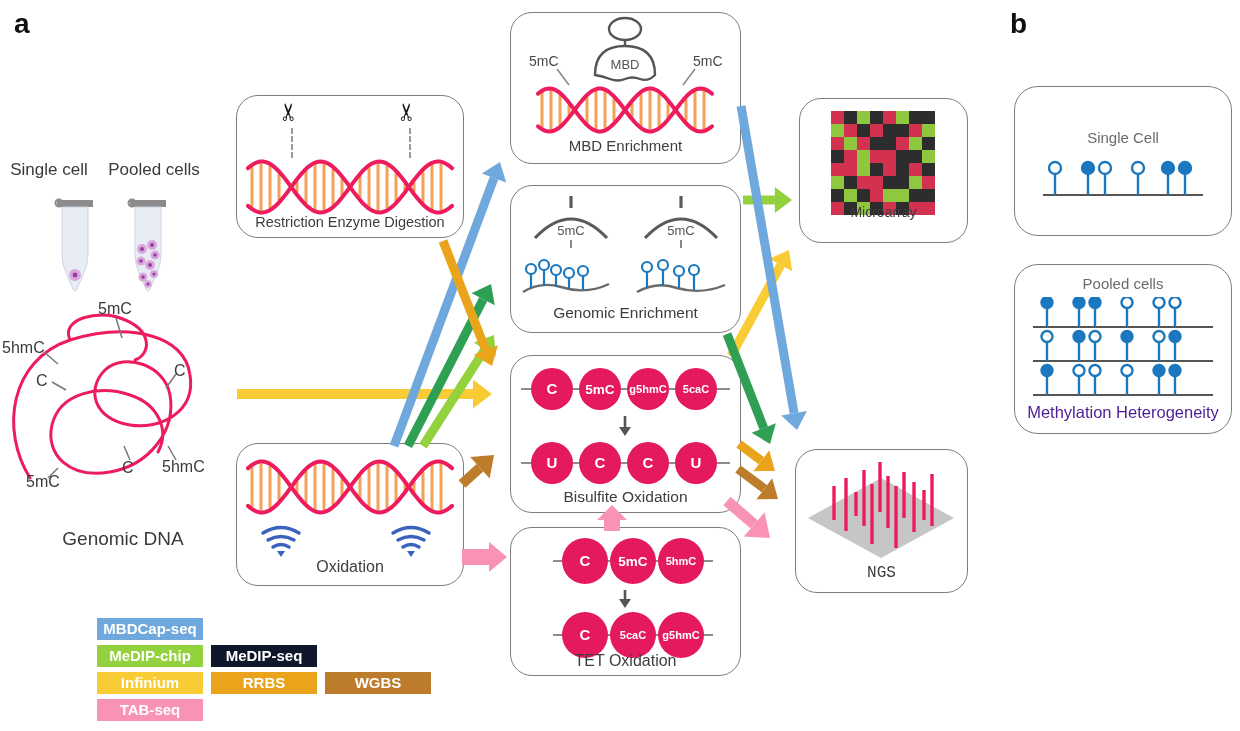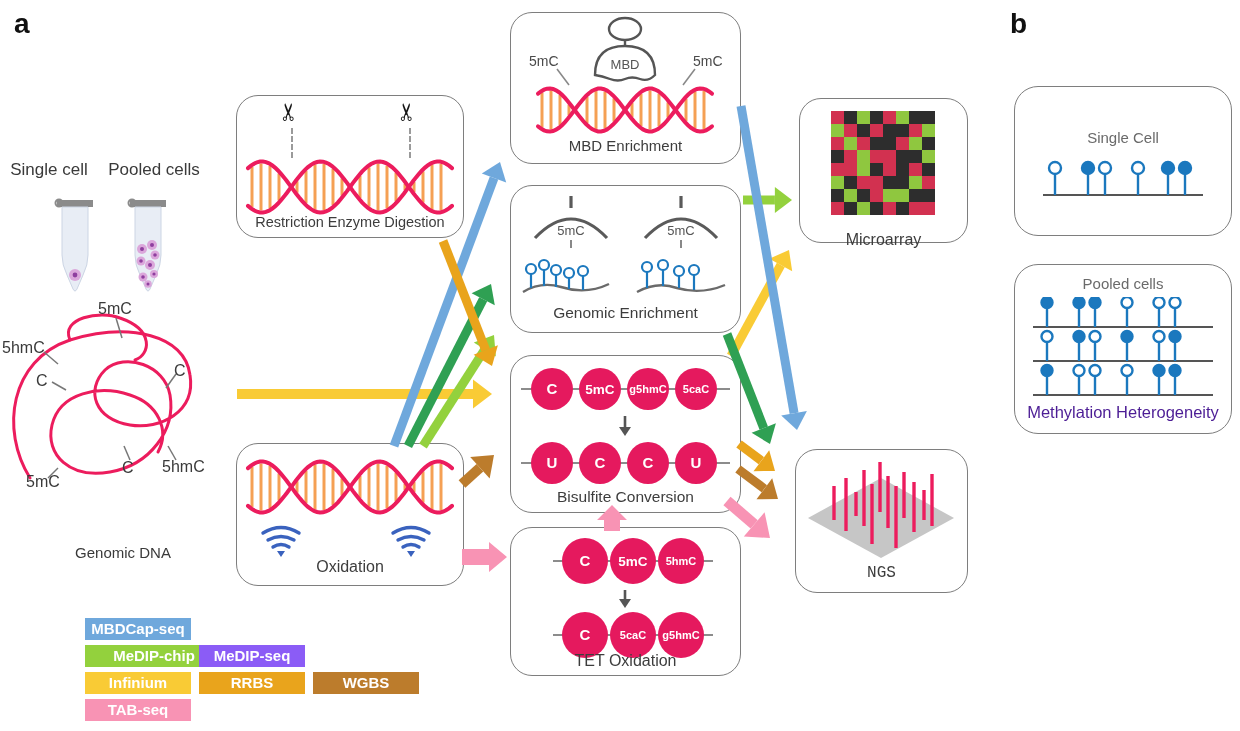--- a/index.html
+++ b/index.html
@@ -7,21 +7,21 @@
          font-family:"Liberation Sans",sans-serif;color:#3a3a3a;overflow:hidden;}
   .panel-letter{position:absolute;font-size:28px;font-weight:bold;color:#101010;}
   .box{position:absolute;background:#fff;border:1.6px solid #7e7e7e;border-radius:22px;z-index:2;}
   .box-label{position:absolute;left:0;width:100%;text-align:center;font-size:15px;color:#3d3d3d;}
   .sample-label{position:absolute;font-size:17px;text-align:center;color:#3a3a3a;}
   .dna-mark{position:absolute;font-size:16px;color:#3a3a3a;z-index:3;}
   .caption{position:absolute;text-align:center;color:#3a3a3a;}
   .scissor{position:absolute;font-size:24px;color:#151515;transform:rotate(-90deg);line-height:1;}
   .cutline{position:absolute;width:0;border-left:2px dashed #9a9a9a;}
   .chip{position:absolute;height:22px;line-height:22px;text-align:center;color:#fff;
-        font-size:15px;font-weight:bold;z-index:3;}
+        font-size:15px;font-weight:bold;z-index:3;margin-left:12px;}
   .mark-sm{position:absolute;font-size:14px;color:#4a4a4a;}
   .balloon-text{font-size:13px;fill:#555;}
   #arrow-layer{position:absolute;left:0;top:0;z-index:6;pointer-events:none;}
   svg{display:block;}
   .abs{position:absolute;}
   .ma-grid{position:absolute;display:grid;grid-template-columns:repeat(8,13px);
            grid-template-rows:repeat(8,13px);}
   .down-arrow{position:absolute;}
 </style>
 </head>
@@ -79,21 +79,21 @@
   </svg>
   <div id="dna-marks">
       <div class="dna-mark" style="left: 98px; top: 300px;">5mC</div>
       <div class="dna-mark" style="left: 2px; top: 339px;">5hmC</div>
       <div class="dna-mark" style="left: 36px; top: 372px;">C</div>
       <div class="dna-mark" style="left: 174px; top: 362px;">C</div>
       <div class="dna-mark" style="left: 122px; top: 459px;">C</div>
       <div class="dna-mark" style="left: 162px; top: 458px;">5hmC</div>
       <div class="dna-mark" style="left: 26px; top: 473px;">5mC</div>
     </div>
-  <div class="caption" style="left:28px;top:528px;width:190px;font-size:15px;margin-top:16px;">Genomic DNA</div>
+  <div class="caption" style="left:28px;top:528px;width:190px;font-size:19px;">Genomic DNA</div>
 
   <div class="box" style="left:236px;top:95px;width:226px;height:141px;">
     <div class="scissor" style="left:42px;top:4px;">✂</div>
     <div class="scissor" style="left:160px;top:4px;">✂</div>
     <div class="cutline" style="left:54px;top:32px;height:30px;"></div>
     <div class="cutline" style="left:172px;top:32px;height:30px;"></div>
     <svg class="abs" style="left:8px;top:62px;" width="210" height="58">
         <line x1="7" y1="8.916352203496817" x2="7" y2="49.083647796503186" stroke="#F5A054" stroke-width="3"></line>
         <line x1="16" y1="5.523289980863993" x2="16" y2="52.47671001913601" stroke="#F5A054" stroke-width="3"></line>
         <line x1="25" y1="7.908380933239098" x2="25" y2="50.0916190667609" stroke="#F5A054" stroke-width="3"></line>
@@ -256,21 +256,21 @@
         <line x1="2" y1="23" x2="211" y2="23" stroke="#666" stroke-width="1.6"></line>
         <circle cx="33" cy="23" r="21" fill="#E5195E"></circle>
         <text x="33" y="28.4" text-anchor="middle" font-size="15" font-weight="bold" fill="#fff">U</text>
         <circle cx="81" cy="23" r="21" fill="#E5195E"></circle>
         <text x="81" y="28.4" text-anchor="middle" font-size="15" font-weight="bold" fill="#fff">C</text>
         <circle cx="129" cy="23" r="21" fill="#E5195E"></circle>
         <text x="129" y="28.4" text-anchor="middle" font-size="15" font-weight="bold" fill="#fff">C</text>
         <circle cx="177" cy="23" r="21" fill="#E5195E"></circle>
         <text x="177" y="28.4" text-anchor="middle" font-size="15" font-weight="bold" fill="#fff">U</text>
       </svg>
-    <div class="box-label" style="top:132px;font-size:15.5px;">Bisulfite Conversion</div>
+    <div class="box-label" style="top:132px;font-size:15.5px;">Bisulfite Oxidation</div>
   </div>
 
   <div class="box" style="left:510px;top:527px;width:229px;height:147px;">
     <svg class="abs" style="left:8px;top:8px;" width="213" height="50" id="tet-row1">
         <line x1="34" y1="25" x2="194" y2="25" stroke="#666" stroke-width="1.6"></line>
         <circle cx="66" cy="25" r="23" fill="#E5195E"></circle>
         <text x="66" y="30.4" text-anchor="middle" font-size="15" font-weight="bold" fill="#fff">C</text>
         <circle cx="114" cy="25" r="23" fill="#E5195E"></circle>
         <text x="114" y="29.86" text-anchor="middle" font-size="13.5" font-weight="bold" fill="#fff">5mC</text>
         <circle cx="162" cy="25" r="23" fill="#E5195E"></circle>
@@ -352,21 +352,21 @@
         <div style="background: rgb(45, 45, 45);"></div>
         <div style="background: rgb(210, 49, 80);"></div>
         <div style="background: rgb(45, 45, 45);"></div>
         <div style="background: rgb(143, 199, 63);"></div>
         <div style="background: rgb(45, 45, 45);"></div>
         <div style="background: rgb(210, 49, 80);"></div>
         <div style="background: rgb(45, 45, 45);"></div>
         <div style="background: rgb(210, 49, 80);"></div>
         <div style="background: rgb(210, 49, 80);"></div>
       </div>
-    <div class="box-label" style="top:132px;font-size:16px;">Microarray</div>
+    <div class="box-label" style="top:105px;font-size:14px;">Microarray</div>
   </div>
 
   <div class="box" style="left:795px;top:449px;width:171px;height:142px;font-family:Liberation Mono, monospace;">
     <svg class="abs" style="left:10px;top:6px;" width="150" height="108" id="ngs-svg">
         <polygon points="75,22 148,62 75,102 2,62" fill="#C6C6C6"></polygon>
         <line x1="28" y1="30" x2="28" y2="64" stroke="#EC1C5D" stroke-width="3.4"></line>
         <line x1="40" y1="22" x2="40" y2="75" stroke="#EC1C5D" stroke-width="3.4"></line>
         <line x1="50" y1="36" x2="50" y2="60" stroke="#EC1C5D" stroke-width="3.4"></line>
         <line x1="58" y1="14" x2="58" y2="70" stroke="#EC1C5D" stroke-width="3.4"></line>
         <line x1="66" y1="28" x2="66" y2="88" stroke="#EC1C5D" stroke-width="3.4"></line>
@@ -376,22 +376,22 @@
         <line x1="98" y1="16" x2="98" y2="62" stroke="#EC1C5D" stroke-width="3.4"></line>
         <line x1="108" y1="26" x2="108" y2="76" stroke="#EC1C5D" stroke-width="3.4"></line>
         <line x1="118" y1="34" x2="118" y2="64" stroke="#EC1C5D" stroke-width="3.4"></line>
         <line x1="126" y1="18" x2="126" y2="70" stroke="#EC1C5D" stroke-width="3.4"></line>
       </svg>
     <div class="box-label" style="top:114px;font-size:16px;">NGS</div>
   </div>
 
   <div id="legend">
       <div class="chip" style="left: 85px; top: 618px; width: 106px; background: rgb(111, 168, 220);">MBDCap-seq</div>
-      <div class="chip" style="left: 85px; top: 645px; width: 106px; background: rgb(147, 209, 61); padding-left: 16px;">MeDIP-chip</div>
-      <div class="chip" style="left: 199px; top: 645px; width: 106px; background: #8b5cf6;">MeDIP-seq</div>
+      <div class="chip" style="left: 85px; top: 645px; width: 106px; background: rgb(147, 209, 61);">MeDIP-chip</div>
+      <div class="chip" style="left: 199px; top: 645px; width: 106px; background: #0f172a;">MeDIP-seq</div>
       <div class="chip" style="left: 85px; top: 672px; width: 106px; background: rgb(249, 203, 53);">Infinium</div>
       <div class="chip" style="left: 199px; top: 672px; width: 106px; background: rgb(233, 164, 28);">RRBS</div>
       <div class="chip" style="left: 313px; top: 672px; width: 106px; background: rgb(188, 124, 44);">WGBS</div>
       <div class="chip" style="left: 85px; top: 699px; width: 106px; background: rgb(248, 147, 180);">TAB-seq</div>
     </div>
 
   <div class="box" style="left:1014px;top:86px;width:216px;height:148px;border-radius:24px;">
     <div class="box-label" style="top:42px;font-size:15px;color:#6a6a6a;">Single Cell</div>
     <svg class="abs" style="left:0;top:8px;" width="216" height="120" id="b-single">
         <line x1="28" y1="100" x2="188" y2="100" stroke="#555" stroke-width="2.2"></line>

